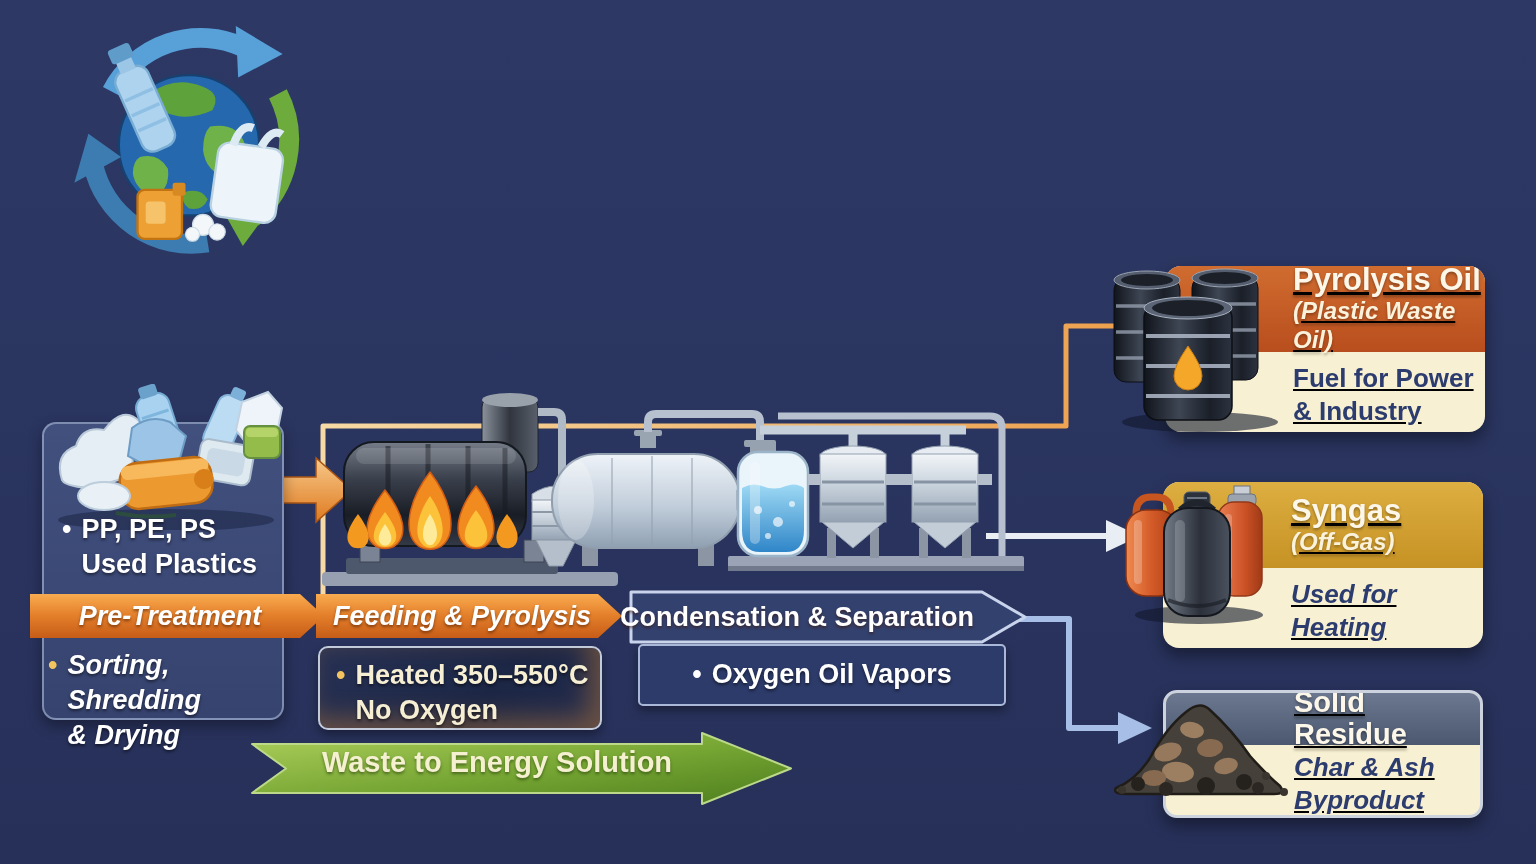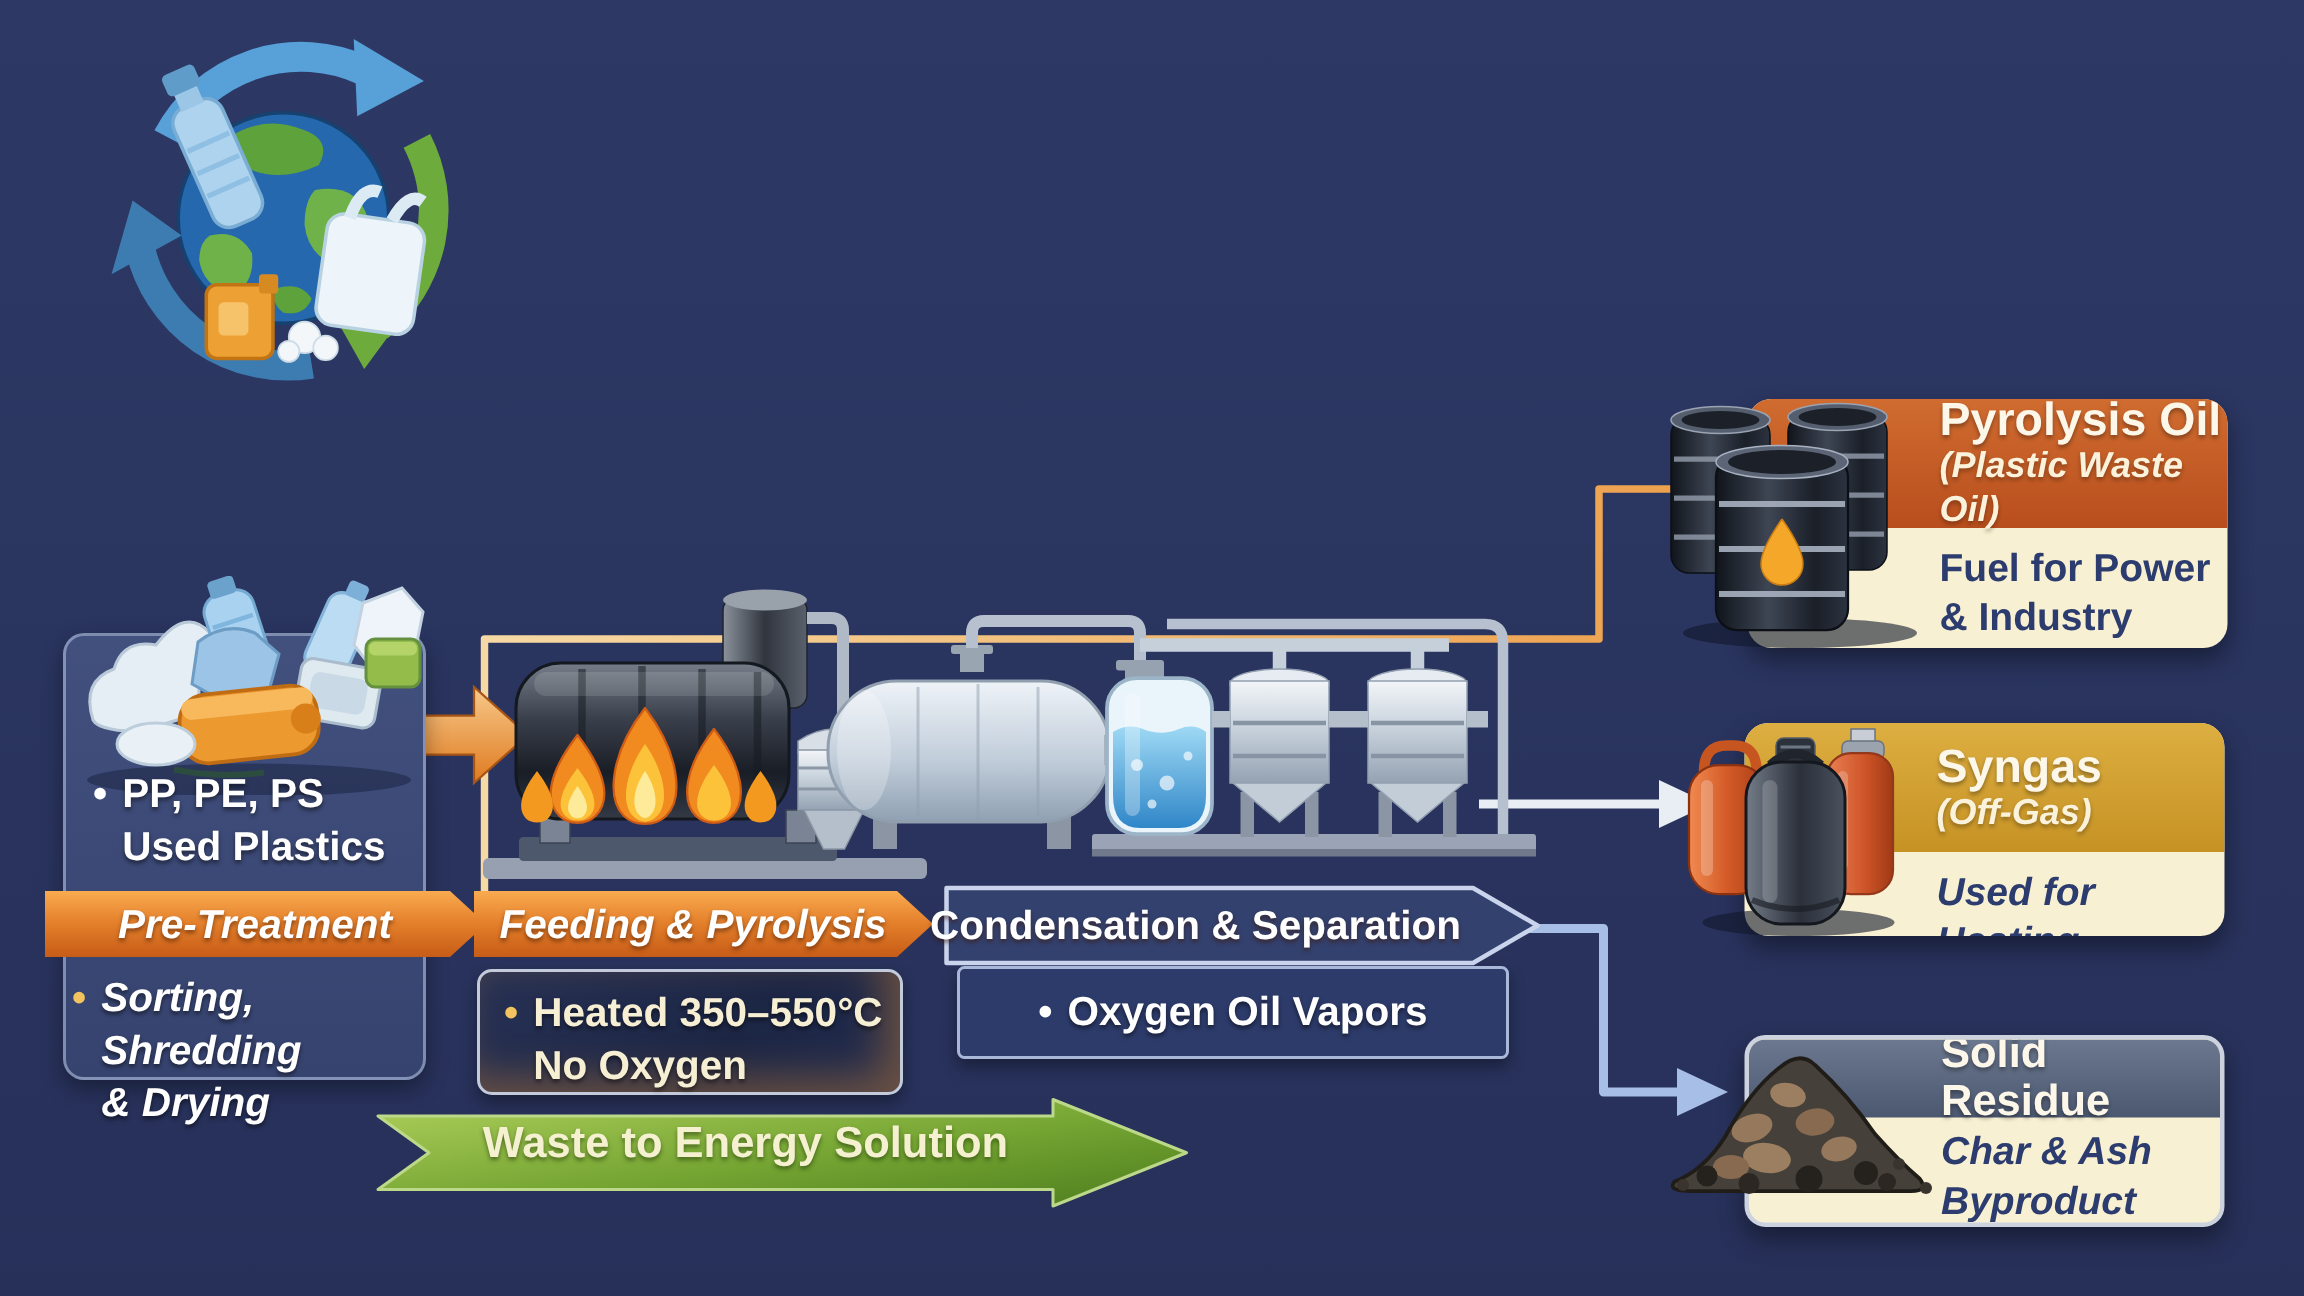--- a/index.html
+++ b/index.html
@@ -40,30 +40,30 @@
          border:2px solid #c3cbdb;box-shadow:inset -12px -10px 26px rgba(238,150,50,.35),0 5px 10px rgba(0,0,0,.35);
          z-index:3;padding:10px 0 0 16px;box-sizing:border-box;}
   #detail-2 .detail-text{color:#f7efd4;}
   #detail-3{left:638px;top:644px;width:364px;height:58px;border-radius:5px;
          background:#2d3b6a;border:2px solid #a9b8d8;display:flex;align-items:center;justify-content:center;
          z-index:3;box-shadow:0 5px 10px rgba(0,0,0,.35);}
   #detail-1{left:48px;top:648px;width:240px;z-index:6;}
   #feedstock-label{left:62px;top:512px;width:214px;z-index:6;}
   
   .out-card{width:320px;border-radius:16px;overflow:hidden;z-index:3;
-         box-shadow:0 8px 16px rgba(0,0,0,.4);background:#f8f0d2;}
+         box-shadow:0 8px 16px rgba(0,0,0,.4);background:#f8f0d2;text-decoration:underline;}
   .out-head{display:flex;flex-direction:column;justify-content:center;padding-left:128px;}
   .out-title{font-size:31px;font-weight:bold;color:#fdf7ea;text-shadow:0 2px 3px rgba(0,0,0,.35);line-height:1.1;}
   .out-sub{font-size:24px;font-weight:bold;font-style:italic;color:#fbf2dc;line-height:1.2;
          text-shadow:0 2px 3px rgba(0,0,0,.3);}
   .out-body{padding:10px 10px 0 128px;}
   .out-desc{font-size:26px;font-weight:bold;color:#2c3c6e;white-space:pre-line;line-height:1.25;}
   #out-1{left:1165px;top:266px;height:166px;}
   #out-1 .out-head{height:86px;background:linear-gradient(180deg,#d06c30,#b84e1d);}
-  #out-2{left:1163px;top:482px;height:142px;}
+  #out-2{left:1163px;top:482px;height:166px;}
   #out-2 .out-head{height:86px;background:linear-gradient(180deg,#ddae41,#c69224);}
   #out-3{left:1163px;top:690px;height:128px;border:3px solid #ccd3de;box-sizing:border-box;border-radius:14px;}
   #out-3 .out-head{height:52px;background:linear-gradient(180deg,#6b788f,#4c5870);}
   #out-3 .out-body{padding-top:6px;}
   .out-desc.italic{font-style:italic;}
   
   #green-arrow{left:246px;top:728px;width:552px;height:90px;z-index:3;}
   #green-label{left:258px;top:744px;width:478px;height:37px;display:flex;align-items:center;justify-content:center;
          font-size:29px;font-weight:bold;color:#f4f0d0;text-shadow:0 2px 3px rgba(20,40,0,.5);z-index:4;}
   svg{display:block;}

